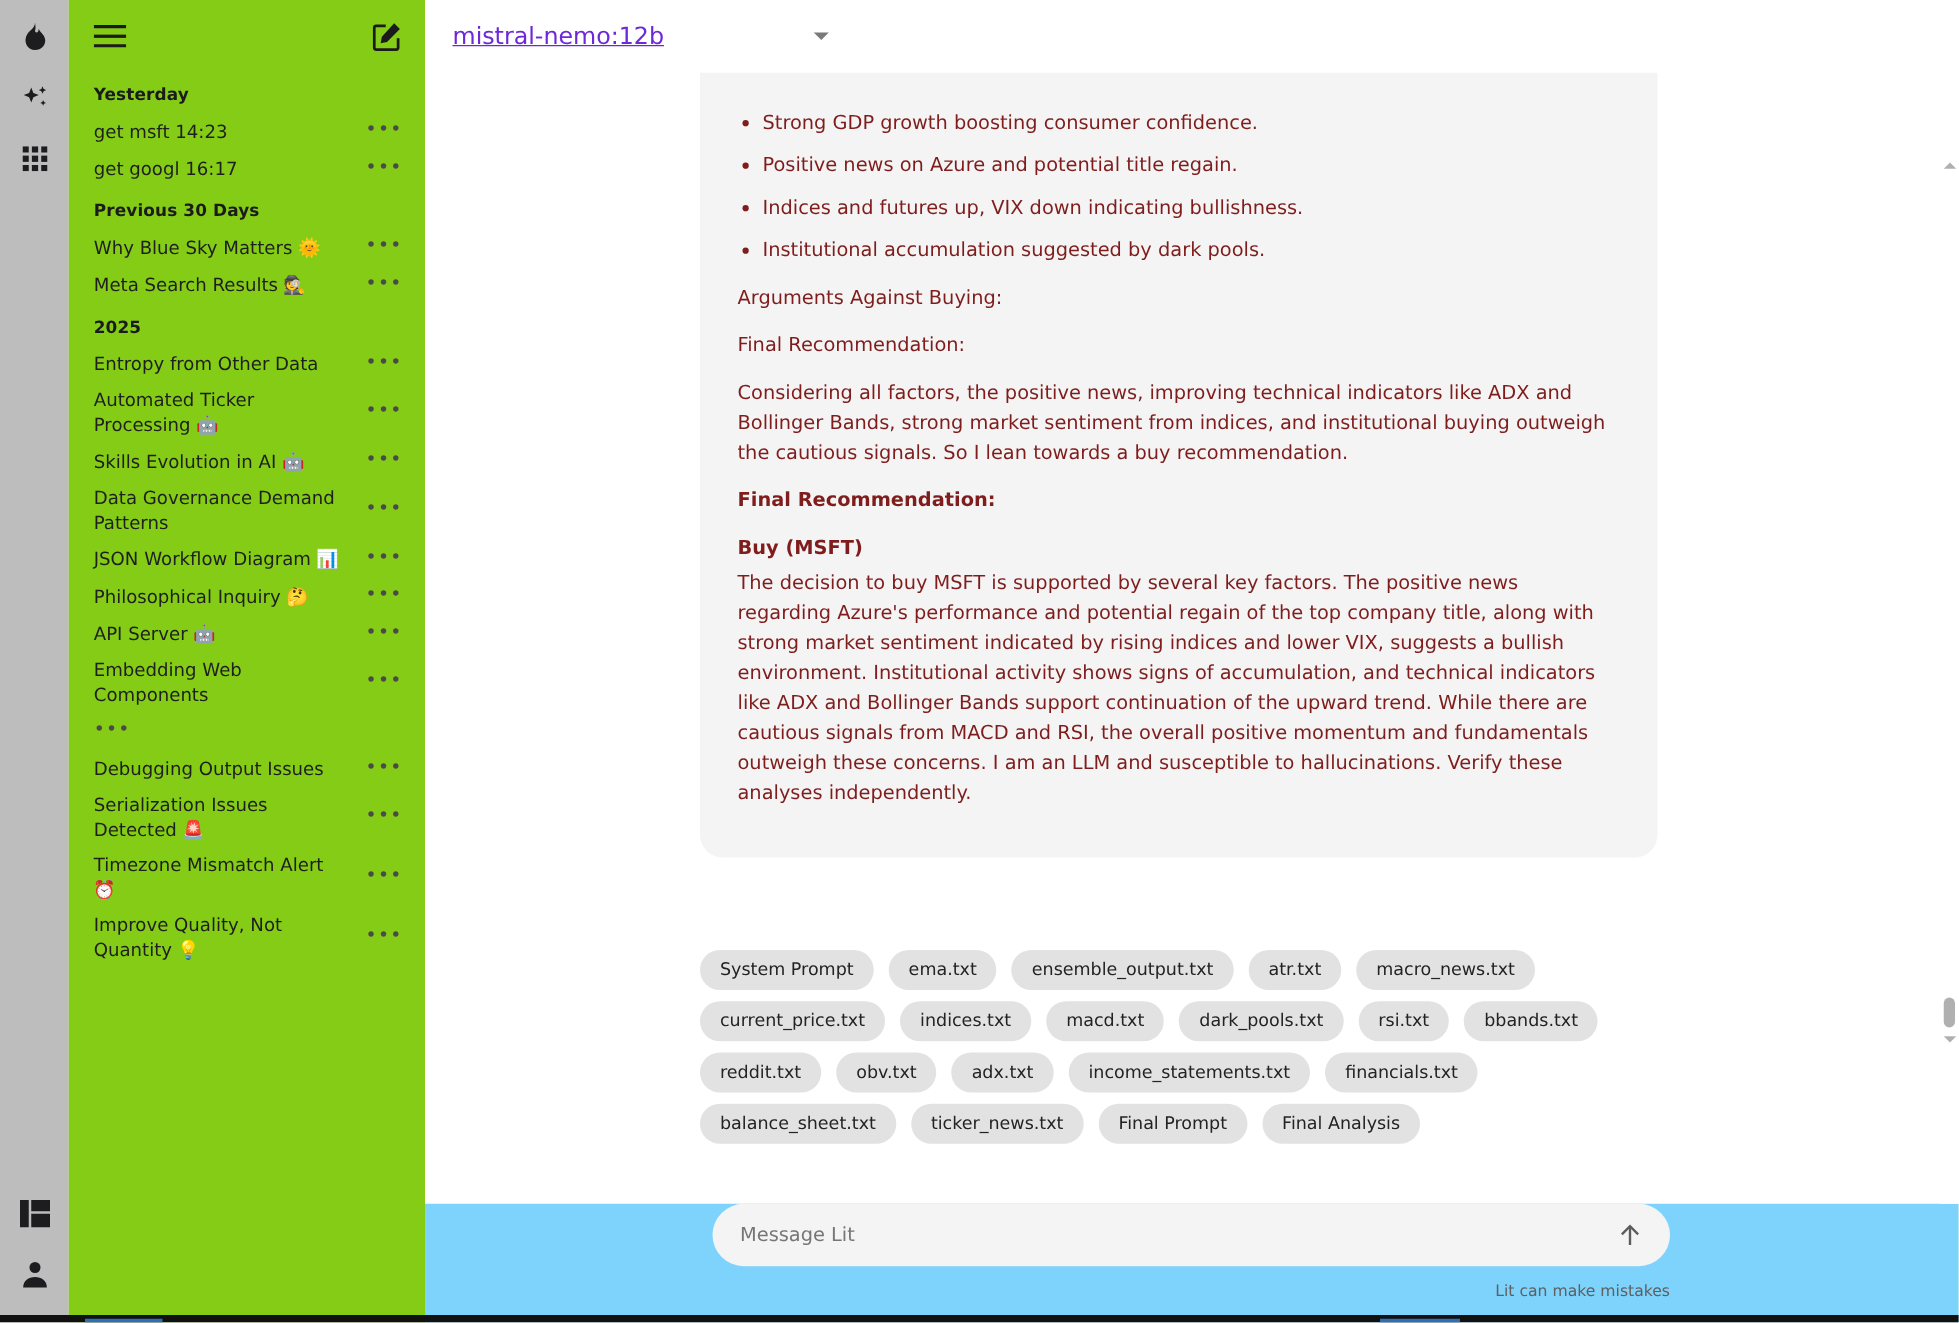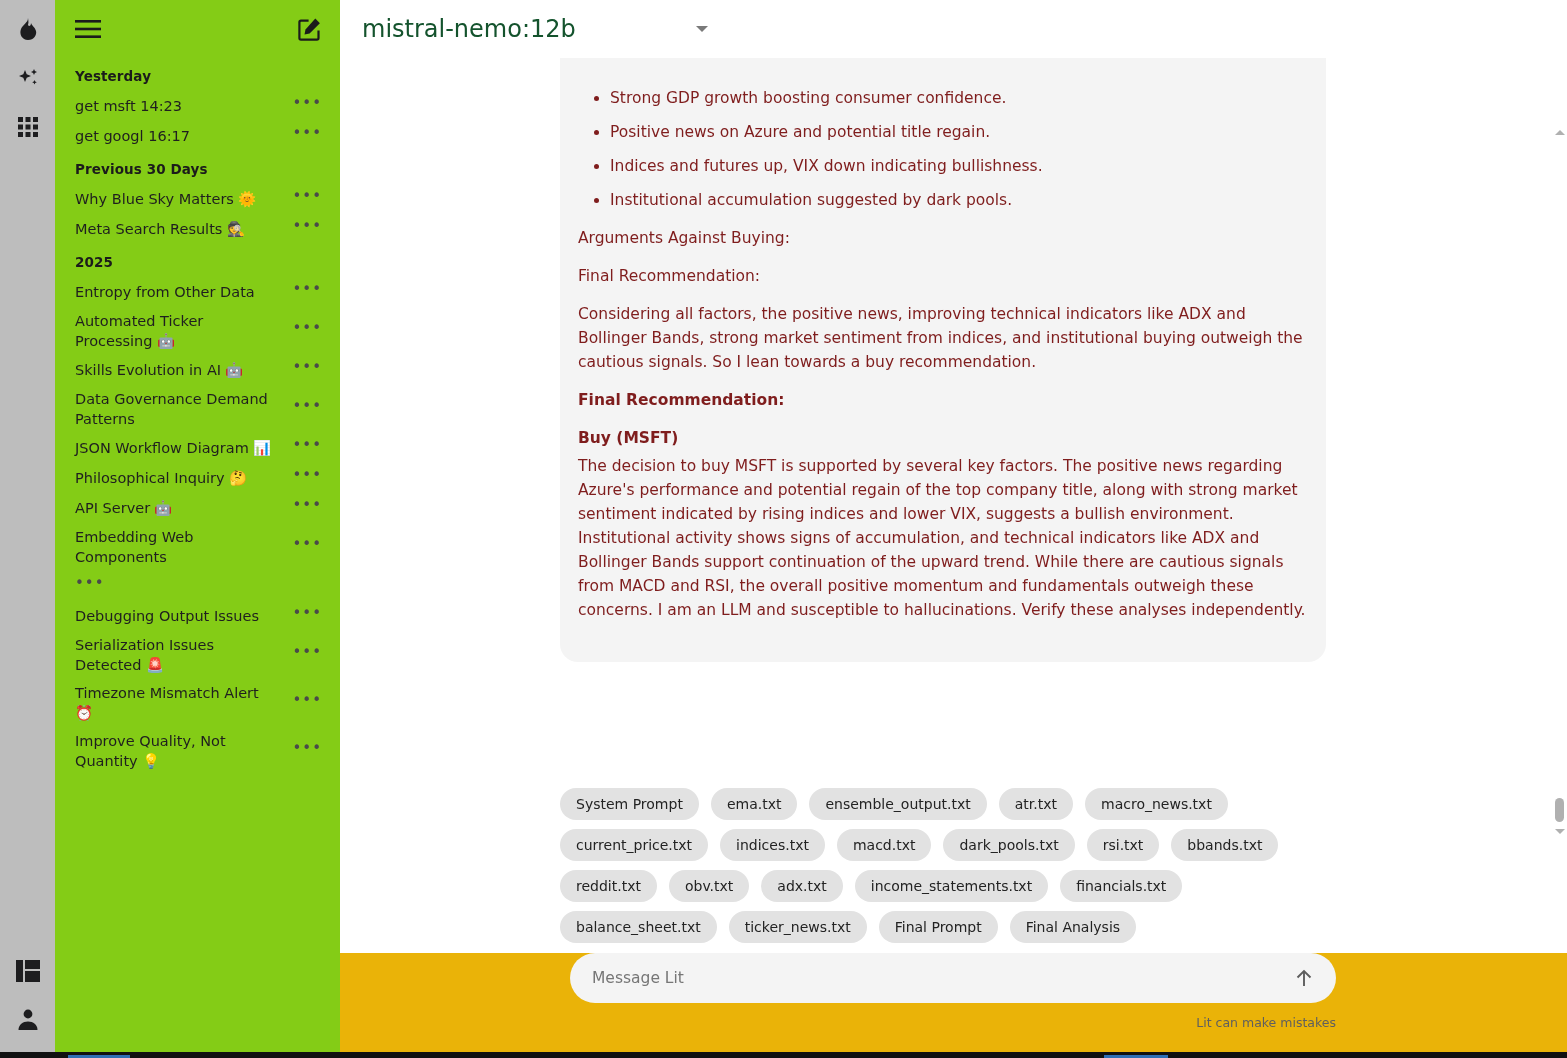--- a/index.html
+++ b/index.html
@@ -74,21 +74,21 @@
     position: relative;
     display: flex; flex-direction: column;
   }
   .topbar {
     height: 58px; flex: 0 0 58px;
     display: flex; align-items: center;
     padding-left: 22px;
     background: #fff;
   }
   .model-name {
-    font-size: 24px; color: #14532d; font-weight: 400;
+    font-size: 19px; color: #6d28d9; font-weight: 400; text-decoration: underline;
   }
   .model-caret {
     margin-left: 120px;
     width: 0; height: 0;
     border-left: 6px solid transparent;
     border-right: 6px solid transparent;
     border-top: 6px solid #7a7a7a;
     cursor: pointer;
   }
 
@@ -100,52 +100,52 @@
 
   .bubble {
     position: absolute;
     left: 220px; top: 0px;
     width: 766px;
     background: #f4f4f4;
     border-radius: 0 0 18px 18px;
     padding: 18px 20px 26px 18px;
   }
   .bubble p, .bubble ul { color: #7f1d1d; font-size: 15.5px; line-height: 1.55; }
-  .bubble p { margin: 14px 0; }
+  .bubble p { margin: 14px 12px; }
   .bubble ul { margin: 6px 0 14px 0; padding-left: 32px; }
   .bubble li { margin: 10px 0; }
   .bubble .b { font-weight: bold; }
   .tight { margin-top: 6px !important; margin-bottom: 2px !important; }
   .tight2 { margin-top: 4px !important; }
 
   
   .chips {
     position: absolute;
     left: 220px;
-    top: 730px;
+    top: 702px;
     width: 790px;
     display: flex; flex-wrap: wrap;
     gap: 9px 12px;
   }
   .chip {
     background: #e2e2e2;
     color: #232323;
     border-radius: 16px;
     padding: 8px 16px;
     font-size: 14px;
     line-height: 16px;
     cursor: pointer;
     white-space: nowrap;
   }
 
   
   .composer-wrap {
     flex: 0 0 auto;
-    padding: 0 0 28px 0;
-    background: #eab308;
+    padding: 0 0 18px 0;
+    background: #7dd3fc;
   }
   .composer {
     margin-left: 230px;
     width: 766px;
     height: 50px;
     background: #f4f4f4;
     border-radius: 25px;
     display: flex; align-items: center;
     padding: 0 18px 0 22px;
   }

